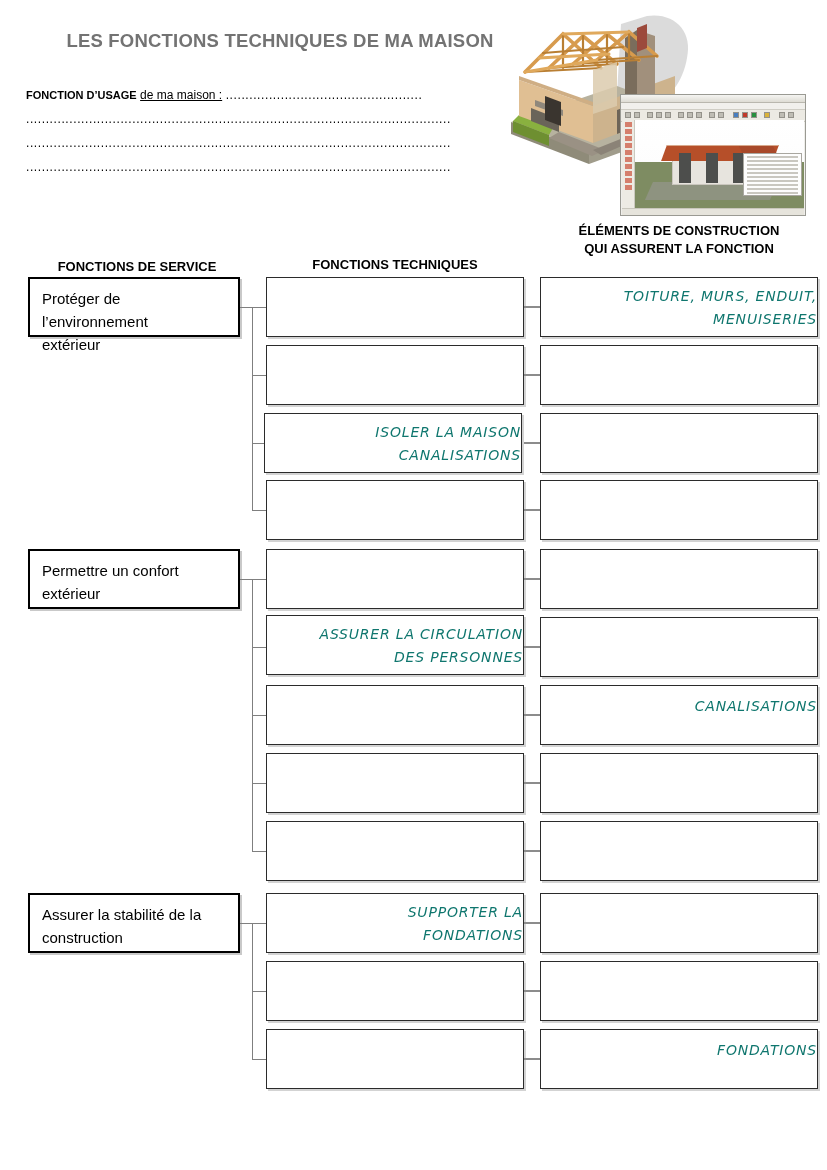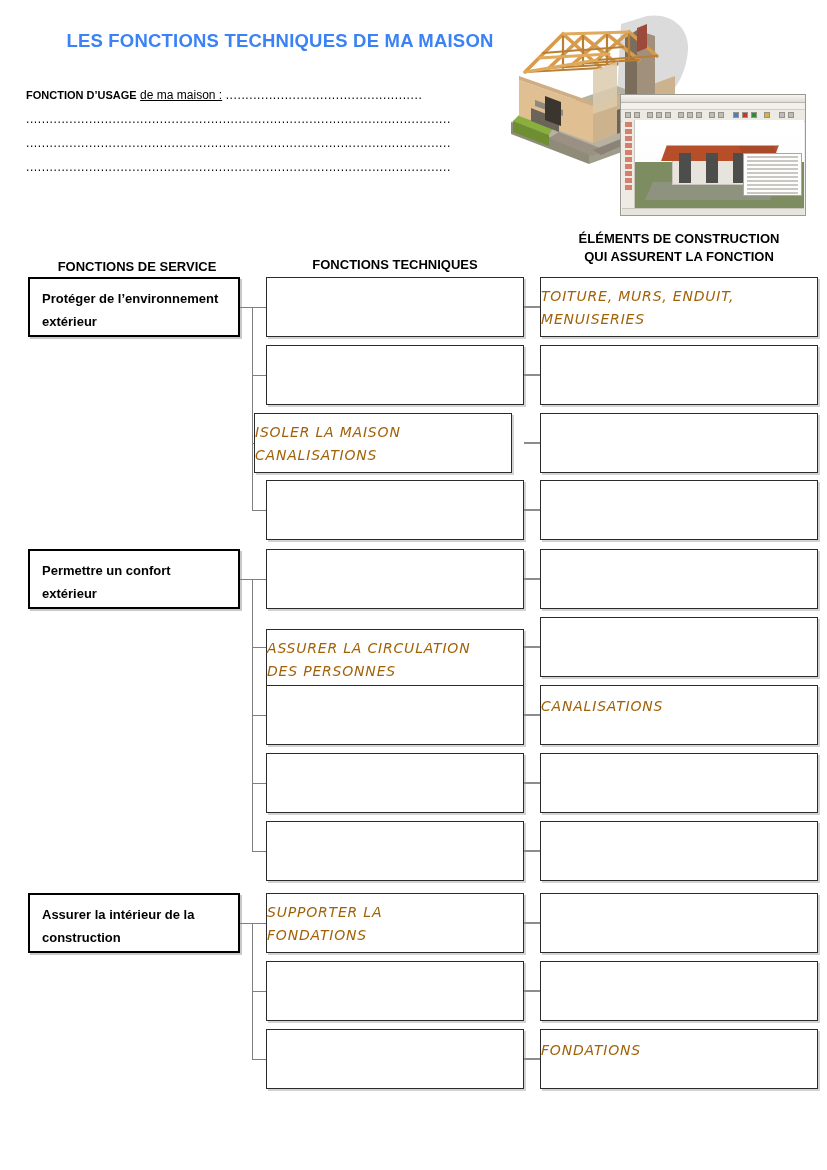--- a/index.html
+++ b/index.html
@@ -23,21 +23,21 @@
   
   .doc-title {
     position: absolute;
     left: 60px;
     top: 30px;
     width: 440px;
     text-align: center;
     font-size: 18.5px;
     font-weight: bold;
     letter-spacing: 0.2px;
-    color: #3b82f6;
+    color: #737373;
   }
 
   
   .usage-block {
     position: absolute;
     left: 26px;
     top: 87px;
     width: 445px;
   }
   .usage-line1 {
@@ -234,51 +234,51 @@
   .col-head {
     position: absolute;
     font-weight: bold;
     font-size: 13px;
     text-align: center;
     line-height: 18px;
     color: #000;
   }
   .col-head-1 { left: 26px;  top: 238px; width: 222px; margin-top: 20px; }
   .col-head-2 { left: 266px; top: 238px; width: 258px; margin-top: 18px; }
-  .col-head-3 { left: 540px; top: 222px; width: 278px; margin-top: 8px; }
+  .col-head-3 { left: 540px; top: 222px; width: 278px; }
 
   
   .diagram { position: absolute; left: 0; top: 0; width: 827px; height: 1170px; }
 
   .box {
     position: absolute;
     box-sizing: border-box;
     background: #ffffff;
     border: 1px solid #2b2b2b;
     box-shadow: 2px 2px 0 #d3d3d3;
   }
   .box.service {
     border: 2px solid #000;
     box-shadow: 2px 2px 0 #c9c9c9;
   }
   .box-text-service {
-    font-size: 13px;
-    font-weight: bold;
+    font-size: 15px;
+    font-weight: normal;
     line-height: 23px;
     padding: 8px 16px 0 12px;
     color: #000;
   }
   .box-text-hand {
     font-family: "DejaVu Sans", sans-serif;
     font-size: 14px;
     font-style: italic;
     letter-spacing: 0.8px;
-    text-align: left;
+    text-align: right;
     line-height: 23px;
-    color: #a16207;
+    color: #0f766e;
     padding-top: 9px;
   }
   .box-text-hand.two-line { padding-top: 7px; }
 
   
   .conn-v {
     position: absolute;
     width: 1px;
     background: #7f7f7f;
   }
@@ -461,21 +461,21 @@
     <div class="conn-h" style="left:252px; top:375px; width:14px;"></div>
     <div class="box" style="left:266px; top:345px; width:258px; height:60px;">
       <div class="box-text-hand"></div>
     </div>
     <div class="conn-h thick" style="left:524px; top:374px; width:16px;"></div>
     <div class="box" style="left:540px; top:345px; width:278px; height:60px;">
       <div class="box-text-hand"></div>
     </div>
 
     <div class="conn-h" style="left:252px; top:443px; width:14px;"></div>
-    <div class="box" style="left:254px; top:413px; width:258px; height:60px;">
+    <div class="box" style="left:264px; top:413px; width:258px; height:60px;">
       <div class="box-text-hand two-line">
         <div>ISOLER LA MAISON</div>
         <div>CANALISATIONS</div>
       </div>
     </div>
     <div class="conn-h thick" style="left:524px; top:442px; width:16px;"></div>
     <div class="box" style="left:540px; top:413px; width:278px; height:60px;">
       <div class="box-text-hand"></div>
     </div>
 
@@ -500,21 +500,21 @@
     <div class="conn-h" style="left:252px; top:579px; width:14px;"></div>
     <div class="box" style="left:266px; top:549px; width:258px; height:60px;">
       <div class="box-text-hand"></div>
     </div>
     <div class="conn-h thick" style="left:524px; top:578px; width:16px;"></div>
     <div class="box" style="left:540px; top:549px; width:278px; height:60px;">
       <div class="box-text-hand"></div>
     </div>
 
     <div class="conn-h" style="left:252px; top:647px; width:14px;"></div>
-    <div class="box" style="left:266px; top:629px; width:258px; height:60px;">
+    <div class="box" style="left:266px; top:615px; width:258px; height:60px;">
       <div class="box-text-hand two-line">
         <div>ASSURER LA CIRCULATION</div>
         <div>DES PERSONNES</div>
       </div>
     </div>
     <div class="conn-h thick" style="left:524px; top:646px; width:16px;"></div>
     <div class="box" style="left:540px; top:617px; width:278px; height:60px;">
       <div class="box-text-hand"></div>
     </div>
 
@@ -540,21 +540,21 @@
     <div class="box" style="left:266px; top:821px; width:258px; height:60px;">
       <div class="box-text-hand"></div>
     </div>
     <div class="conn-h thick" style="left:524px; top:850px; width:16px;"></div>
     <div class="box" style="left:540px; top:821px; width:278px; height:60px;">
       <div class="box-text-hand"></div>
     </div>
 
     <div class="box service" style="left:28px; top:893px; width:212px; height:60px;">
       <div class="box-text-service">
-        <div>Assurer la intérieur de la</div>
+        <div>Assurer la stabilité de la</div>
         <div>construction</div>
       </div>
     </div>
     <div class="conn-h" style="left:240px; top:923px; width:12px;"></div>
     <div class="conn-v" style="left:252px; top:923px; height:136px;"></div>
 
     <div class="conn-h" style="left:252px; top:923px; width:14px;"></div>
     <div class="box" style="left:266px; top:893px; width:258px; height:60px;">
       <div class="box-text-hand two-line">
         <div>SUPPORTER LA</div>

